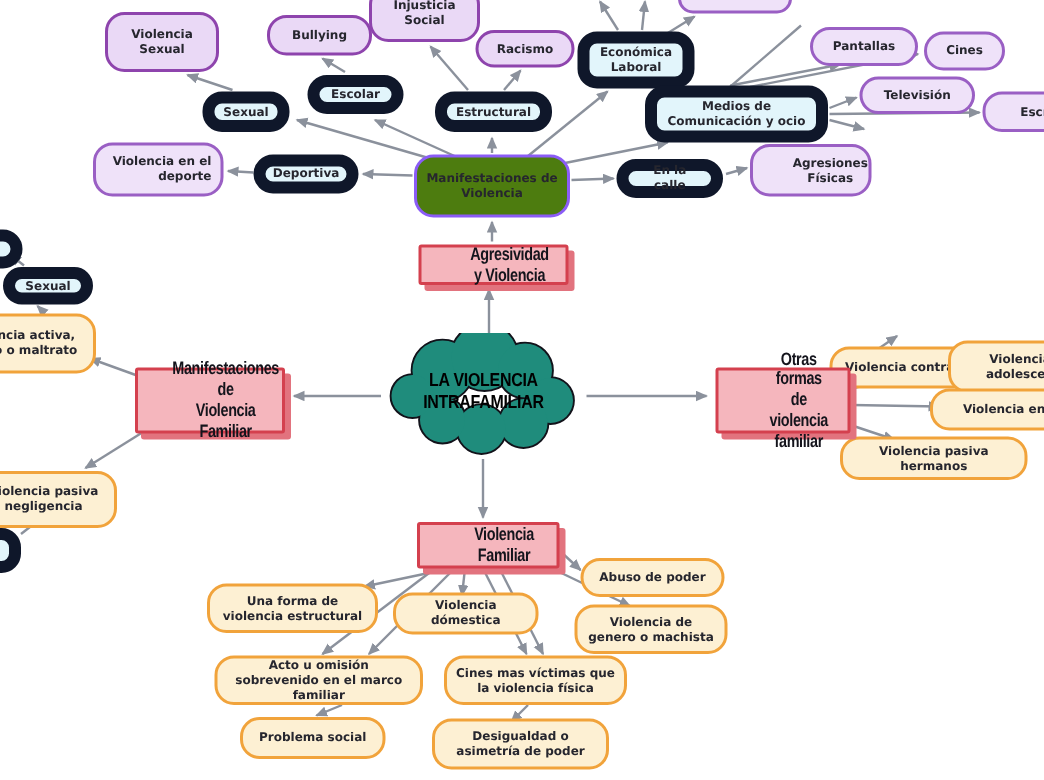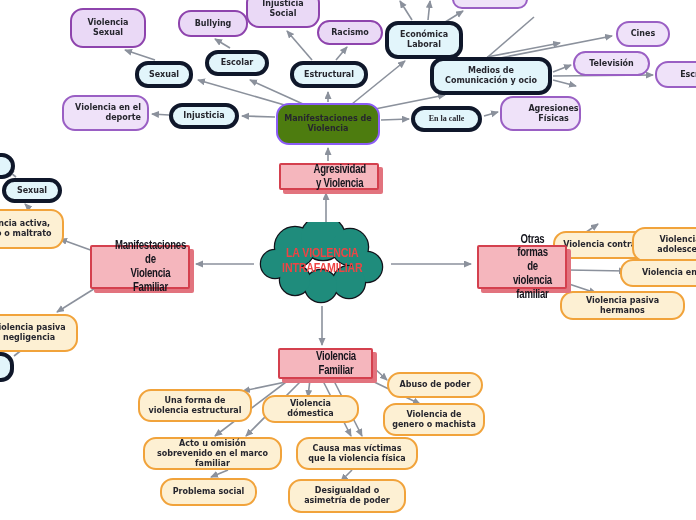--- a/index.html
+++ b/index.html
@@ -4,30 +4,30 @@
 <style>
   html,body{margin:0;padding:0;background:#ffffff;}
   #canvas{position:relative;width:696px;height:520px;overflow:hidden;background:#ffffff;
           font-family:"DejaVu Sans","Liberation Sans",sans-serif;}
   #wires{position:absolute;left:0;top:0;z-index:1;}
   .node{position:absolute;z-index:2;display:flex;align-items:center;justify-content:center;
         text-align:center;font-size:8px;font-weight:bold;color:#26262e;line-height:1.25;
         border-radius:13px;box-sizing:border-box;padding:2px 6px;white-space:pre-line;}
   .purple{background:#efe2f9;border:2px solid #9a5fc4;}
   .purple-dk{background:#ead9f6;border:2px solid #8e44ad;}
-  .blue{background:#e2f5fb;border:4px solid #0f172a;}
+  .blue{background:#e2f5fb;border:8px solid #0f172a;}
   .orange{background:#fdf0d3;border:2px solid #f1a33b;}
   .hub{background:#4d7c0f;border:2px solid #8b5cf6;}
   .redbox{background:#f5b6bd;border:2px solid #d4404e;border-radius:2px;
           box-shadow:4px 4px 0 0 #e2737e;z-index:3;padding-left:27px;}
   .redbox .cond{display:inline-block;transform:scaleX(0.8);font-family:"Liberation Sans",sans-serif;
           font-size:12px;font-weight:bold;letter-spacing:-0.3px;color:#14141c;line-height:1.15;white-space:pre-line;}
   #cloud-svg{position:absolute;left:245px;top:222px;z-index:2;}
   #cloud-label{position:absolute;left:252px;top:246px;width:140px;z-index:3;text-align:center;
-          color:#ef4444;}
+          color:#000000;}
   #cloud-label .cond{display:inline-block;transform:scaleX(0.85);font-family:"Liberation Sans",sans-serif;
           font-size:12.5px;font-weight:bold;letter-spacing:-0.2px;line-height:1.2;white-space:pre-line;}
 </style>
 </head>
 <body>
 
 <div id="canvas">
 
   <svg id="wires" width="696" height="520">
     <defs>
@@ -87,28 +87,29 @@
 
   <div class="node purple-dk" style="left:70px;top:8px;width:76px;height:40px;">Violencia Sexual</div>
   <div class="node purple-dk" style="left:178px;top:10px;width:70px;height:27px;">Bullying</div>
   <div class="node purple-dk" style="left:246px;top:-10px;width:74px;height:38px;">Injusticia Social</div>
   <div class="node purple-dk" style="left:317px;top:20px;width:66px;height:25px;">Racismo</div>
   <div class="node blue" style="left:135px;top:61px;width:58px;height:27px;">Sexual</div>
   <div class="node blue" style="left:205px;top:50px;width:64px;height:26px;">Escolar</div>
   <div class="node blue" style="left:290px;top:61px;width:78px;height:27px;">Estructural</div>
   <div class="node blue" style="left:385px;top:21px;width:78px;height:38px;">Económica Laboral</div>
   <div class="node blue" style="left:430px;top:57px;width:122px;height:38px;">Medios de Comunicación y ocio</div>
+  <div class="node purple" style="left:540px;top:18px;width:72px;height:26px;">Pantallas</div>
   <div class="node purple" style="left:616px;top:21px;width:54px;height:26px;">Cines</div>
   <div class="node purple" style="left:573px;top:51px;width:77px;height:25px;">Televisión</div>
   <div class="node purple" style="left:655px;top:61px;width:86px;height:27px;">Escritos</div>
   <div class="node purple" style="left:452px;top:-11px;width:76px;height:20px;"></div>
   <div class="node purple" style="left:62px;top:95px;width:87px;height:36px;text-align:right;">Violencia en el deporte</div>
-  <div class="node blue" style="left:169px;top:103px;width:70px;height:26px;">Injusticia</div>
+  <div class="node blue" style="left:169px;top:103px;width:70px;height:26px;">Deportiva</div>
   <div class="node hub" style="left:276px;top:103px;width:104px;height:42px;">Manifestaciones de Violencia</div>
-  <div class="node blue" style="left:411px;top:106px;width:71px;height:26px;font-family:Liberation Serif, serif;">En la calle</div>
+  <div class="node blue" style="left:411px;top:106px;width:71px;height:26px;">En la calle</div>
   <div class="node purple" style="left:500px;top:96px;width:81px;height:35px;padding-left:32px;">Agresiones Físicas</div>
 
   <div class="node redbox" style="left:279px;top:163px;width:100px;height:27px;"><span class="cond">Agresividad y Violencia</span></div>
 
   <svg id="cloud-svg" width="155" height="85">
     <g fill="#1f8c7c" stroke="#12121a" stroke-width="2.5">
       <circle cx="50" cy="25" r="20"></circle>
         <circle cx="78" cy="16" r="22"></circle>
         <circle cx="105" cy="25" r="18"></circle>
       <circle cx="122" cy="45" r="15"></circle>
@@ -145,17 +146,17 @@
   <div class="node orange" style="left:632px;top:227px;width:110px;height:35px;">Violencia de adolescentes</div>
   <div class="node orange" style="left:620px;top:259px;width:112px;height:28px;">Violencia entre</div>
   <div class="node orange" style="left:560px;top:291px;width:125px;height:29px;">Violencia pasiva hermanos</div>
 
   <div class="node redbox" style="left:278px;top:348px;width:95px;height:31px;"><span class="cond">Violencia Familiar</span></div>
   <div class="node orange" style="left:138px;top:389px;width:114px;height:33px;">Una forma de violencia estructural</div>
   <div class="node orange" style="left:387px;top:372px;width:96px;height:26px;">Abuso de poder</div>
   <div class="node orange" style="left:262px;top:395px;width:97px;height:28px;">Violencia dómestica</div>
   <div class="node orange" style="left:383px;top:403px;width:102px;height:33px;">Violencia de genero o machista</div>
   <div class="node orange" style="left:143px;top:437px;width:139px;height:33px;">Acto u omisión sobrevenido en el marco familiar</div>
-  <div class="node orange" style="left:296px;top:437px;width:122px;height:33px;">Causa mas víctimas que la violencia física</div>
+  <div class="node orange" style="left:296px;top:437px;width:122px;height:33px;">Cines mas víctimas que la violencia física</div>
   <div class="node orange" style="left:160px;top:478px;width:97px;height:28px;">Problema social</div>
   <div class="node orange" style="left:288px;top:479px;width:118px;height:34px;">Desigualdad o asimetría de poder</div>
 
 </div>
 
 </body></html>

